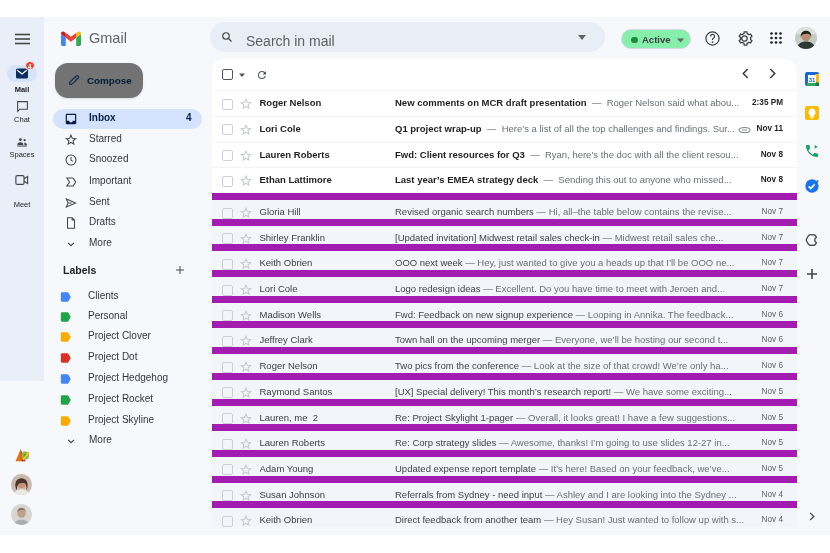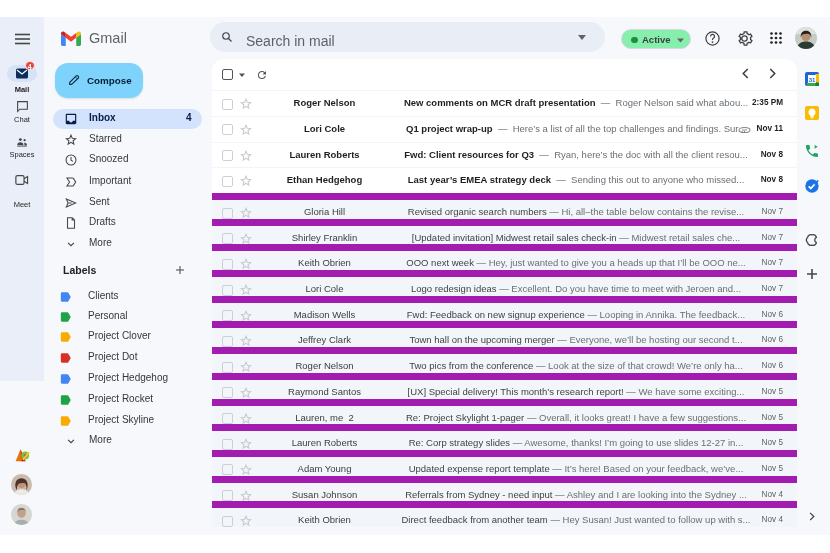--- a/index.html
+++ b/index.html
@@ -8,31 +8,31 @@
   #app { position:absolute; left:0; top:17px; width:830px; height:518px; background:#f6f8fc; }
   #rail { position:absolute; left:0; top:0; width:44px; height:364px; background:#e9eef8; }
   .abs { position:absolute; }
   
   #searchbar { position:absolute; left:210px; top:5px; width:395px; height:30px; background:#e9eef6; border-radius:15px; }
   #searchbar .ph { position:absolute; left:36px; top:11.3px; font-size:14px; color:#5c6267; }
   #activepill { position:absolute; left:621px; top:12px; width:70px; height:20px; background:#86efac; border:1px solid #d5dae2; border-radius:10px; }
   
   .raillabel { position:absolute; width:44px; text-align:center; font-size:7.5px; color:#1f1f1f; }
   
-  #compose { position:absolute; left:55px; top:46px; width:88px; height:35px; background:#7dd3fc; border-radius:13px; box-shadow:0 1px 2px rgba(60,64,67,.15); }
+  #compose { position:absolute; left:55px; top:46px; width:88px; height:35px; background:#737373; border-radius:13px; box-shadow:0 1px 2px rgba(60,64,67,.15); }
   #compose .txt { position:absolute; left:32px; top:11.5px; font-size:9.8px; font-weight:bold; color:#001d35; }
   .navrow { position:absolute; left:53px; width:150px; height:20px; font-size:10px; color:#33373b; }
   .navrow .ic { position:absolute; left:11px; top:3px; width:14px; height:14px; }
   .navrow .tx { position:absolute; left:36px; top:3px; }
   #inboxpill { position:absolute; left:53px; top:92px; width:149px; height:19.5px; background:#d3e3fd; border-radius:10px; }
   .lblrow { position:absolute; left:53px; width:150px; height:20px; font-size:10px; color:#33373b; }
   .lblrow svg { position:absolute; left:5px; top:3px; }
   .lblrow .tx { position:absolute; left:35px; top:3px; }
   
-  #card { position:absolute; left:212px; top:42px; width:585px; height:468px; background:#fff; border-radius:12px;text-align:center; }
+  #card { position:absolute; left:212px; top:42px; width:585px; height:468px; background:#fff; border-radius:12px; }
   .row { position:relative; width:585px; height:25.7px; overflow:hidden; }
   .row.read { background:#f2f5fa; border-top:7px solid #a21caf; }
   .row.unread { background:#fff; border-top:1px solid #f1f3f4; }
   .row .cb { position:absolute; left:10px; top:7.5px; width:11px; height:11px; border:1.4px solid #ccd0d5; border-radius:2px; }
   .row .st { position:absolute; left:27px; top:6px; width:14px; height:14px; }
   .row .sender { position:absolute; left:47.5px; top:6px; width:130px; font-size:9.5px; white-space:nowrap; overflow:hidden; }
   .row .subj { position:absolute; left:183px; top:6px; right:40px; font-size:9.5px; white-space:nowrap; overflow:hidden; color:#1f1f1f; }
   .row .date { position:absolute; right:14px; top:7px; font-size:8.2px; color:#5e6368; }
   .row.unread .sender, .row.unread .subj b { font-weight:bold; color:#1f1f1f; }
   .row.unread .date { font-weight:bold; color:#1f1f1f; }
@@ -287,21 +287,21 @@
             </svg>
             <div class="sender">Lauren Roberts</div>
             <div class="subj"><b>Fwd: Client resources for Q3</b><span class="sn">&nbsp; —&nbsp; Ryan, here’s the doc with all the client resou...</span></div>
             <div class="date">Nov 8</div>
           </div>
 <div class="row unread">
             <div class="cb"></div>
             <svg class="st" viewBox="0 0 24 24">
               <path fill="none" stroke="#c6cacf" stroke-width="1.8" d="M12 3.7l2.2 5.3 5.7.5-4.3 3.8 1.3 5.6L12 15.9l-4.9 3 1.3-5.6-4.3-3.8 5.7-.5z"></path>
             </svg>
-            <div class="sender">Ethan Hedgehog</div>
+            <div class="sender">Ethan Lattimore</div>
             <div class="subj"><b>Last year’s EMEA strategy deck</b><span class="sn">&nbsp; —&nbsp; Sending this out to anyone who missed...</span></div>
             <div class="date">Nov 8</div>
           </div>
 <div class="row read">
             <div class="cb"></div>
             <svg class="st" viewBox="0 0 24 24">
               <path fill="none" stroke="#c6cacf" stroke-width="1.8" d="M12 3.7l2.2 5.3 5.7.5-4.3 3.8 1.3 5.6L12 15.9l-4.9 3 1.3-5.6-4.3-3.8 5.7-.5z"></path>
             </svg>
             <div class="sender">Gloria Hill</div>
             <div class="subj"><span class="rs">Revised organic search numbers</span><span class="sn"> — Hi, all–the table below contains the revise...</span></div>

